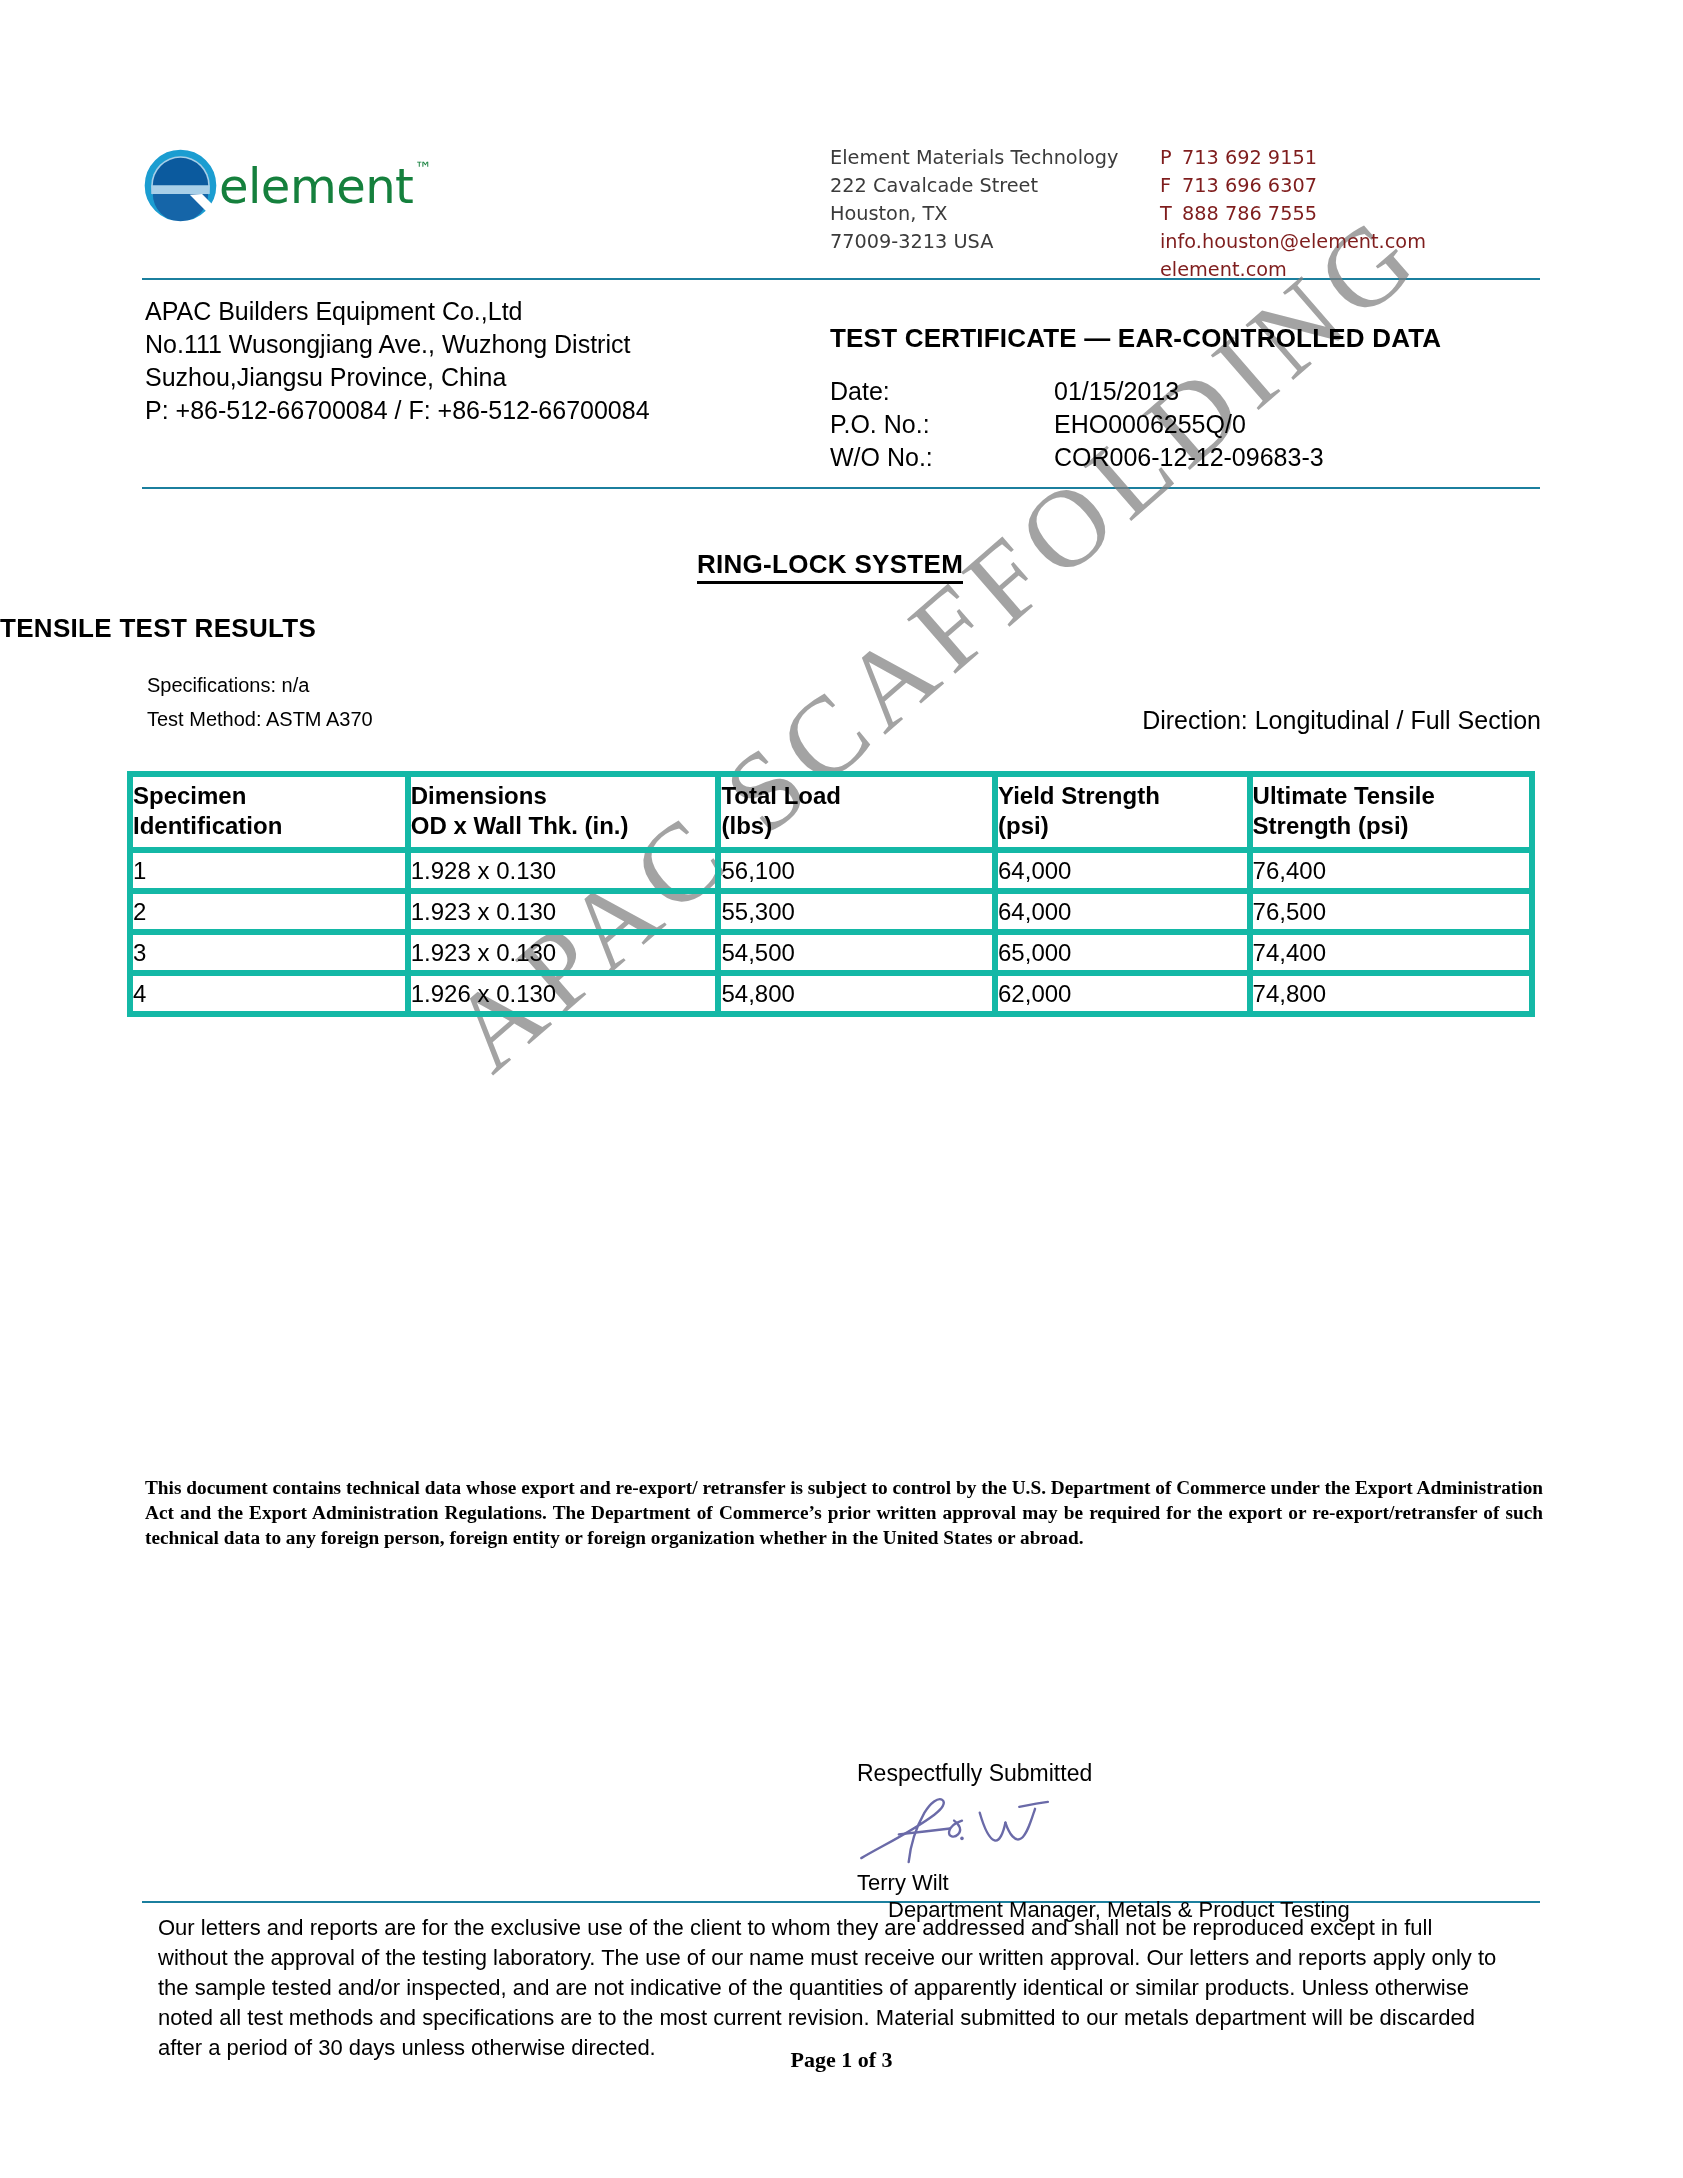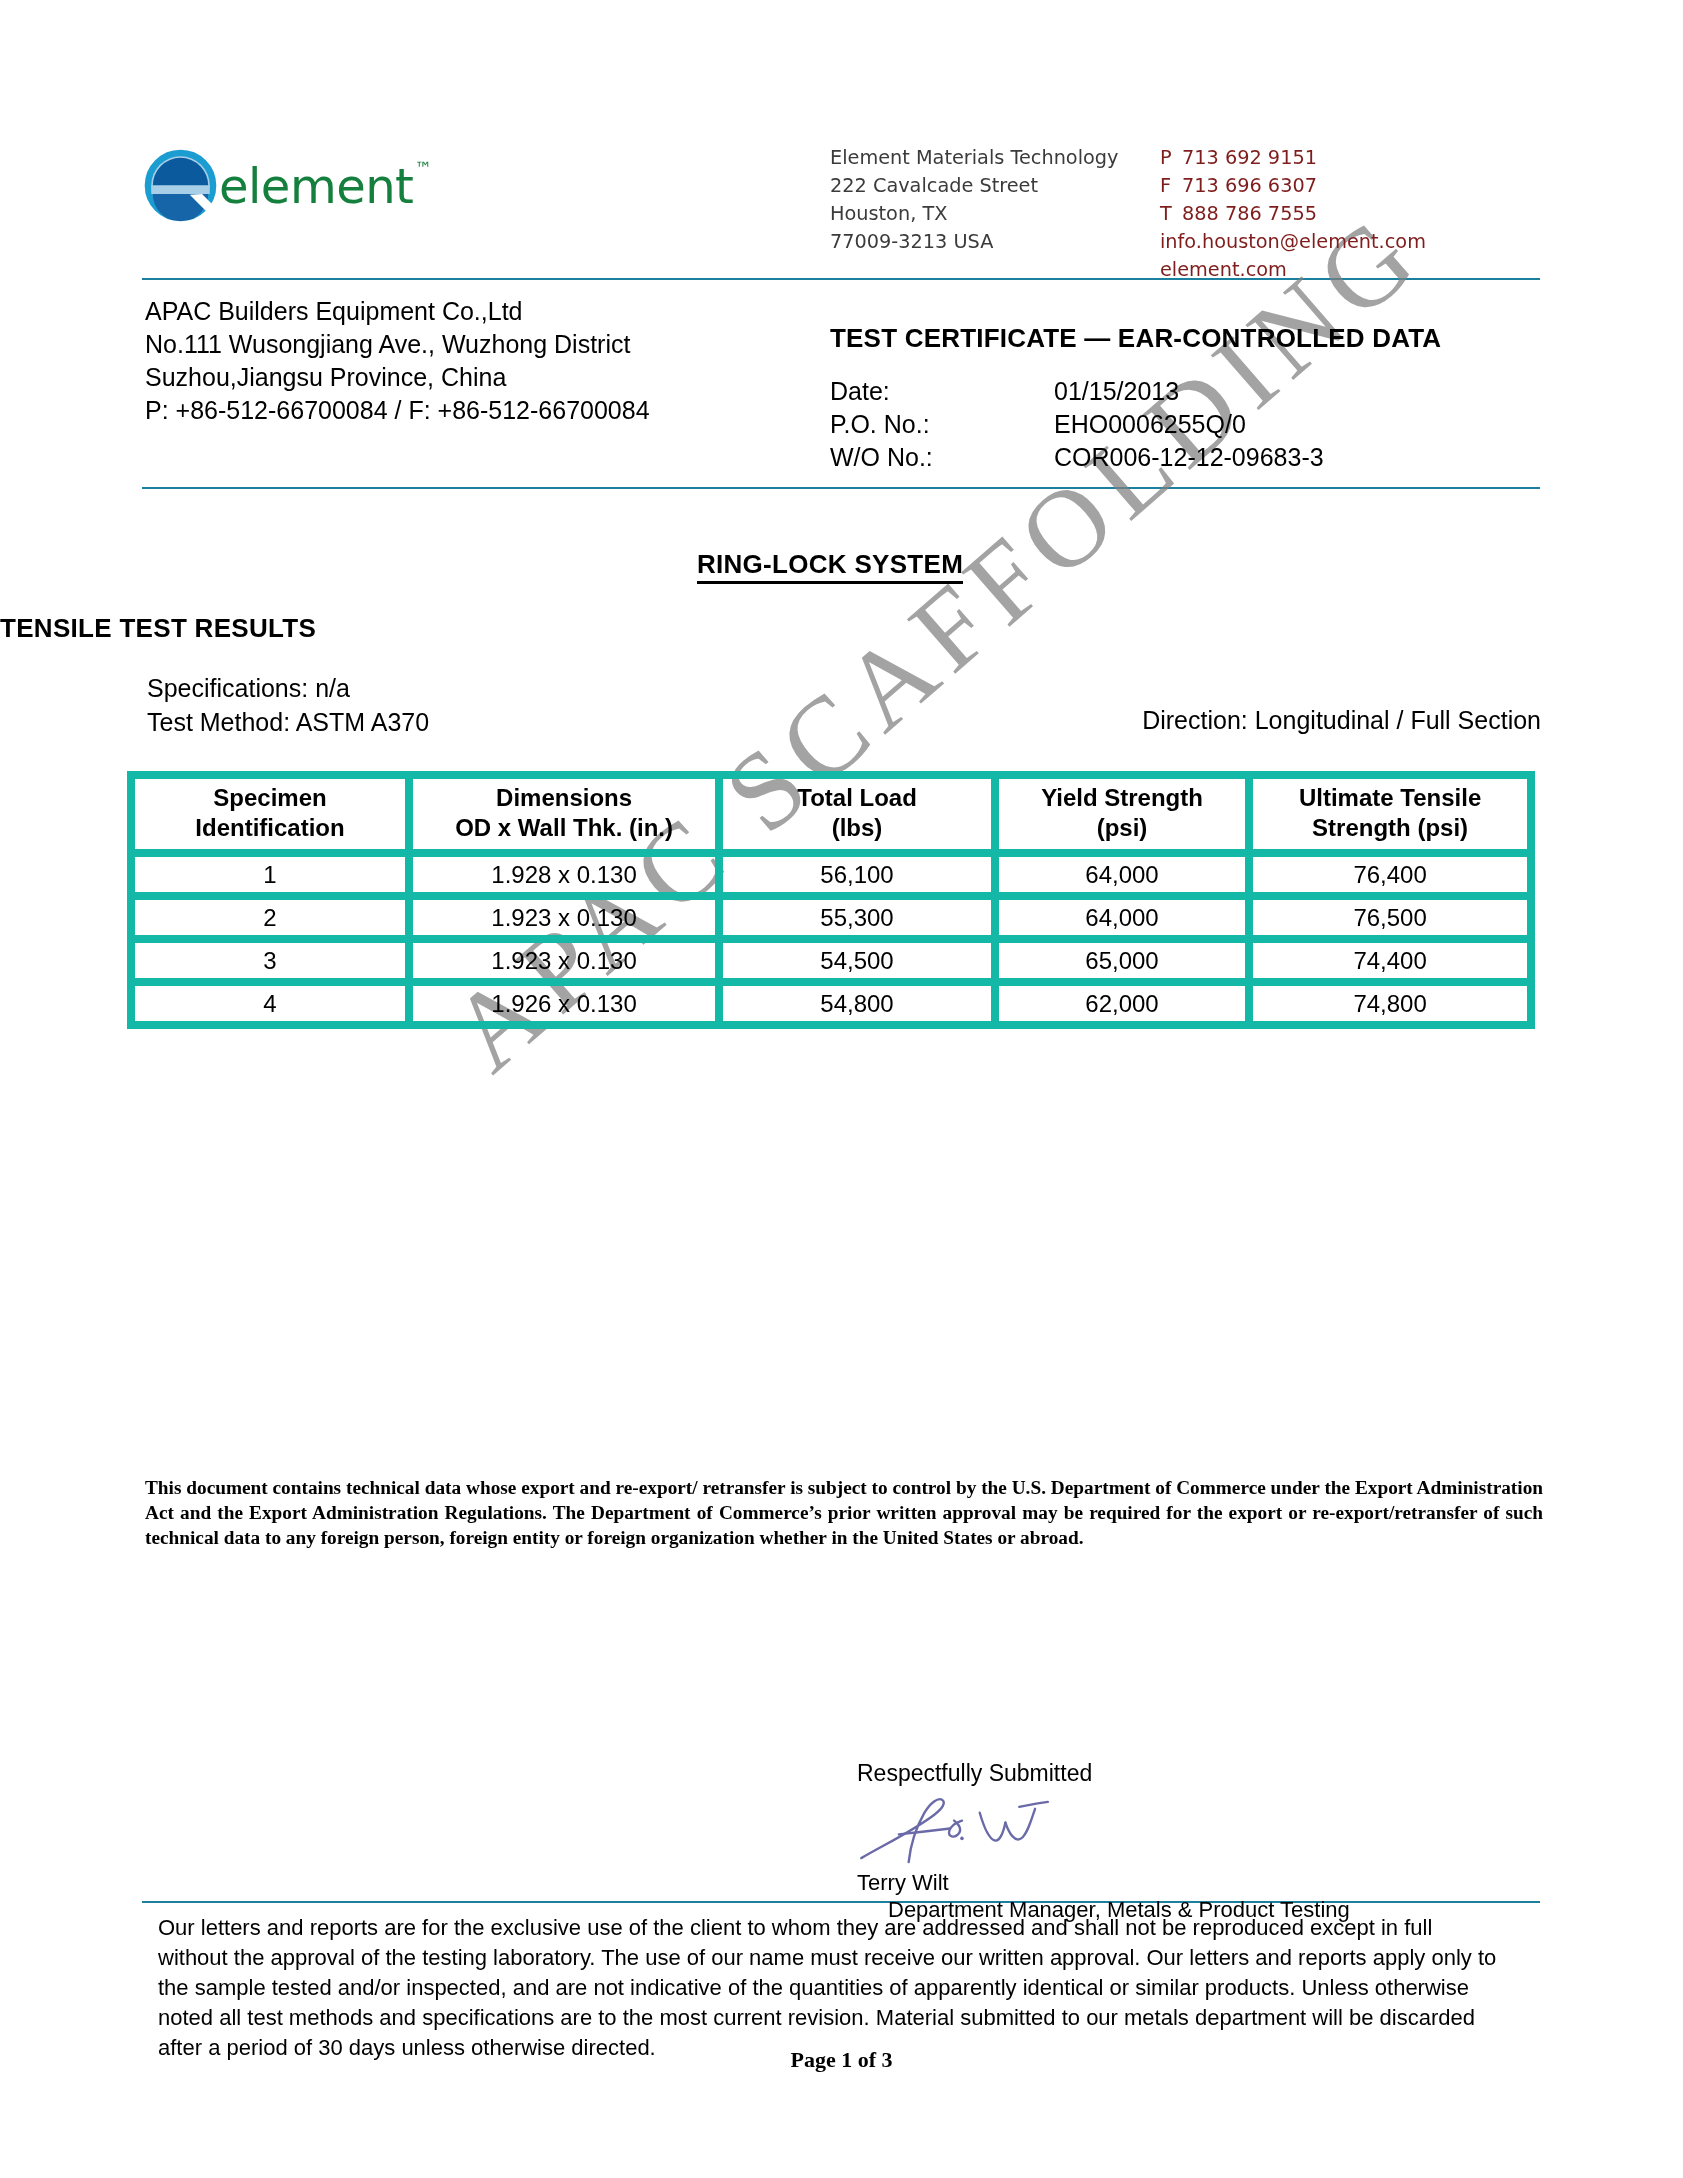--- a/index.html
+++ b/index.html
@@ -171,21 +171,21 @@
     font-size: 26px;
     font-weight: bold;
     letter-spacing: 0.3px;
     z-index: 10;
   }
 
   
   .spec-line {
     position: absolute;
     left: 147px;
-    font-size: 25px;
+    font-size: 20px;
     z-index: 10;
   }
   .spec-1 { top: 674px; }
   .spec-2 { top: 708px; }
   .direction {
     position: absolute;
     right: 142px;
     top: 706px;
     font-size: 25px;
     z-index: 10;
@@ -195,22 +195,22 @@
   .results {
     position: absolute;
     left: 127px;
     top: 771px;
     width: 1408px;
     border-collapse: collapse;
     z-index: 10;
     background: transparent;
   }
   .results th, .results td {
-    border: 8px solid #14b8a6;
-    text-align: center;
+    border: 6px solid #14b8a6;
+    text-align: left;
     font-size: 24px;
     padding: 0;
   }
   .results th {
     font-weight: bold;
     line-height: 30px;
     padding: 4px 0 6px;
   }
   .results td {
     height: 35px;

